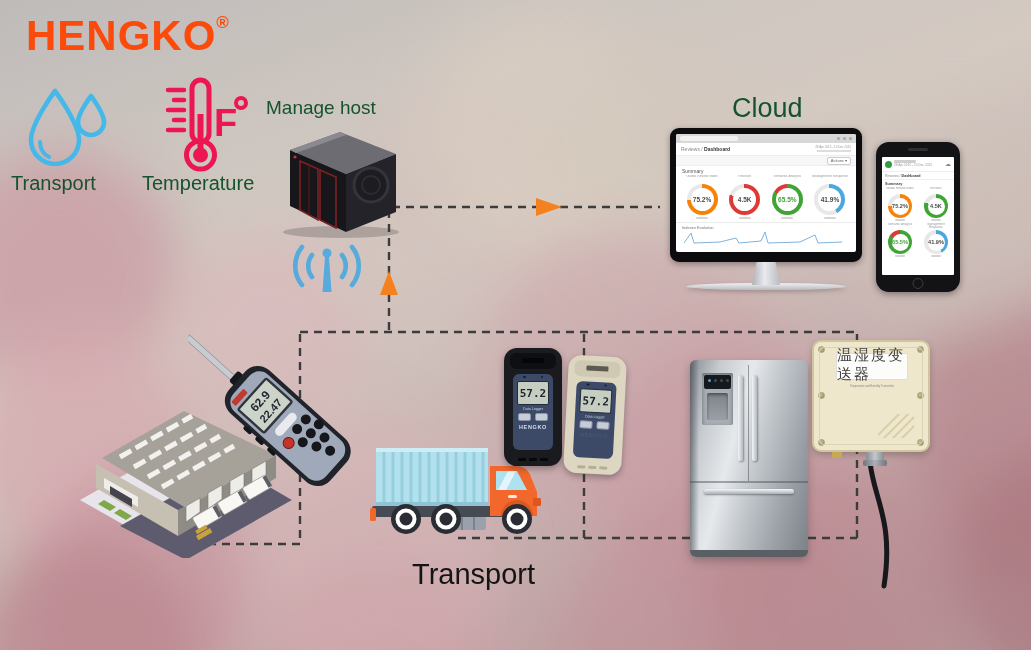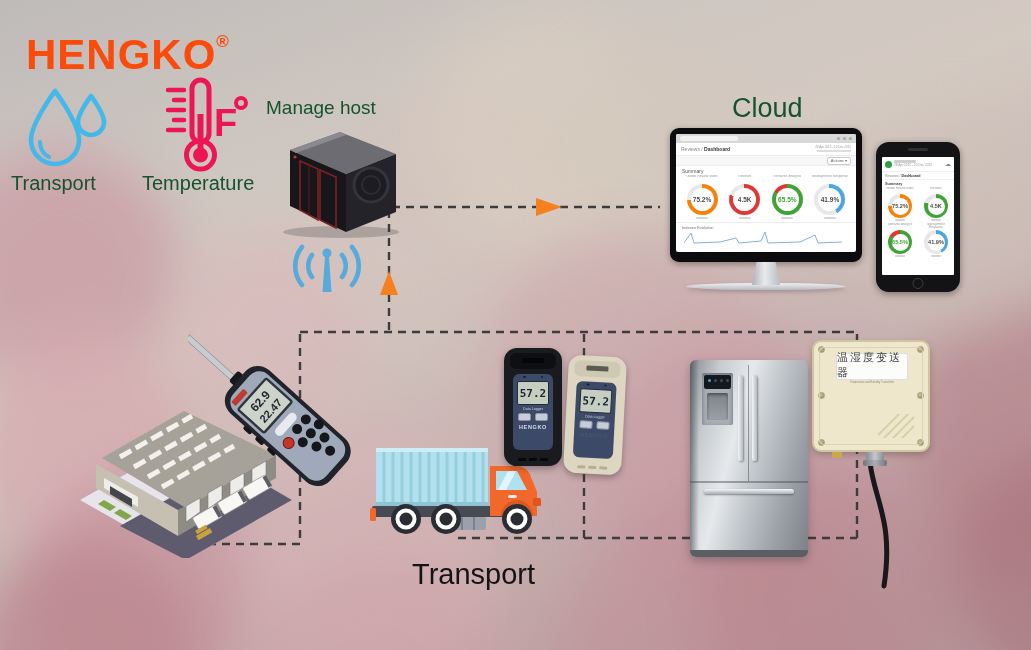--- a/index.html
+++ b/index.html
@@ -8,21 +8,21 @@
           font-family:"Liberation Sans",sans-serif;color:#151515;background:#bdb6b1;}
   
   .bg{position:absolute;inset:0;overflow:hidden;
       background:linear-gradient(160deg,#b6b3b1 0%,#c8c0b9 22%,#cfc5bb 40%,#c2aaa8 62%,#b99a9b 80%,#ab8a8d 100%);}
   .blob{position:absolute;border-radius:50%;filter:blur(26px);}
   .bg-wash{position:absolute;inset:0;background:rgba(236,233,230,.16);}
   
   .connectors{position:absolute;left:0;top:0;}
   
   .lbl{position:absolute;white-space:nowrap;color:#14532d;}
-  .logo{position:absolute;left:26px;top:12px;font-weight:800;font-size:42px;letter-spacing:1px;font-family:"Liberation Sans",sans-serif;margin-top:19px;}
+  .logo{position:absolute;left:26px;top:12px;font-weight:800;font-size:42px;letter-spacing:1px;font-family:"Liberation Sans",sans-serif;}
   .logo sup{font-size:17px;font-weight:700;vertical-align:22px;}
   
   .monitor{position:absolute;left:670px;top:128px;width:192px;}
   .bezel{width:192px;height:134px;background:#0c0c0e;border-radius:9px;padding:6px 6px 10px 6px;box-shadow:0 2px 6px rgba(0,0,0,.35);}
   .screen{width:100%;height:100%;background:#fff;border-radius:2px;overflow:hidden;font-family:"Liberation Sans",sans-serif;}
   .m-topbar{height:9px;background:#d8d8d8;display:flex;align-items:center;padding:0 4px;}
   .m-pill{width:58px;height:5px;background:#f1f1f1;border-radius:2px;}
   .m-dots{margin-left:auto;display:flex;gap:3px;}
   .m-dots i{width:3px;height:3px;border-radius:50%;background:#aaa;}
   .m-toolbar{height:13px;display:flex;align-items:center;padding:0 5px;border-bottom:1px solid #ececec;}
@@ -84,21 +84,21 @@
   .fr-h3{position:absolute;left:14px;top:129px;width:90px;height:5px;border-radius:3px;background:linear-gradient(#f4f6f8,#aab0b6);box-shadow:0 1px 2px rgba(50,55,60,.5);}
   .fr-base{position:absolute;left:0;bottom:0;width:100%;height:7px;background:#5a5f64;border-radius:0 0 6px 6px;}
   .fr-edge{position:absolute;left:0;top:0;width:9px;height:100%;background:linear-gradient(90deg,rgba(52,58,64,.55),rgba(52,58,64,0));border-radius:6px 0 0 6px;}
   
   .tbox{position:absolute;left:812px;top:340px;width:118px;height:112px;background:#EFE7CB;border:2px solid #CFC5A0;border-radius:9px;
         box-shadow:0 3px 6px rgba(80,70,60,.35);}
   .tbox:after{content:"";position:absolute;inset:5px;border:1px solid #DCD3B2;border-radius:5px;}
   .t-screw{position:absolute;width:7px;height:7px;border-radius:50%;background:radial-gradient(circle at 35% 35%,#cdc49c,#8f8660);border:1px solid #a79d74;}
   .t-label{position:absolute;left:22px;top:11px;width:72px;height:27px;background:#fcfcfa;border:1px solid #ddd;border-radius:2px;
            display:flex;flex-direction:column;align-items:center;justify-content:center;z-index:1;}
-  .t-cn{font-size:11px;letter-spacing:2px;color:#3c3c3c;font-family:"Liberation Serif",serif;}
+  .t-cn{font-size:15px;letter-spacing:2px;color:#3c3c3c;font-family:"Liberation Serif",serif;}
   .t-en{font-size:2.6px;color:#888;margin-top:1px;}
   .t-vents{position:absolute;right:14px;bottom:12px;width:36px;height:24px;overflow:hidden;}
   .t-vents i{position:absolute;width:40px;height:1.5px;background:#D8CFA9;transform:rotate(-45deg);}
   .t-gland{position:absolute;left:52px;top:110px;width:18px;height:9px;background:linear-gradient(90deg,#878d94,#c2c8ce,#878d94);border-radius:2px;}
   .t-nut{position:absolute;left:49px;top:118px;width:24px;height:6px;background:linear-gradient(90deg,#70767c,#aab0b6,#70767c);border-radius:2px;}
   .t-fit{position:absolute;left:18px;top:110px;width:10px;height:6px;background:#C9A94E;border-radius:1px;}
   .cable{position:absolute;left:852px;top:462px;}
   
   .logger{position:absolute;width:58px;height:118px;border-radius:13px;box-shadow:0 3px 6px rgba(50,45,50,.4);}
   .lg-black{left:504px;top:348px;background:#1a1b1f;}

